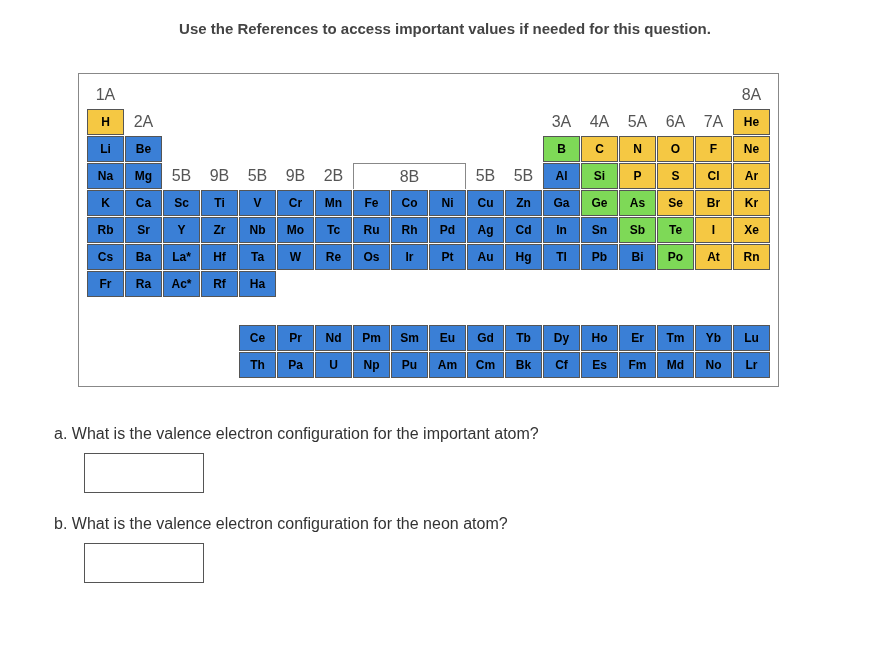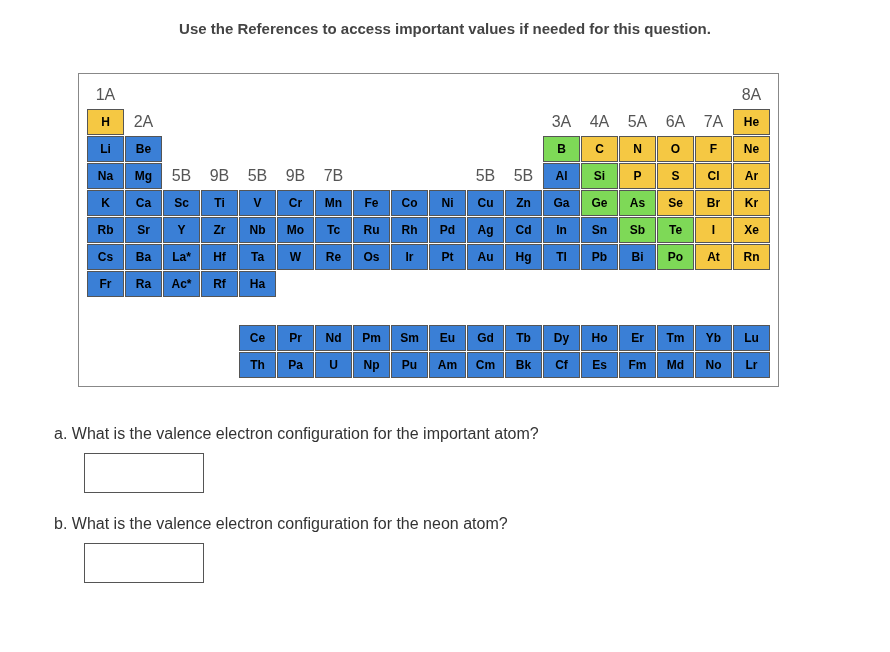--- a/index.html
+++ b/index.html
@@ -97,21 +97,22 @@
   <div class="cell yellow" style="grid-column:16;grid-row:3">O</div>
   <div class="cell yellow" style="grid-column:17;grid-row:3">F</div>
   <div class="cell yellow" style="grid-column:18;grid-row:3">Ne</div>
 
   <div class="cell blue" style="grid-column:1;grid-row:4">Na</div>
   <div class="cell blue" style="grid-column:2;grid-row:4">Mg</div>
   <div class="cell hdr" style="grid-column:3;grid-row:4">5B</div>
   <div class="cell hdr" style="grid-column:4;grid-row:4">9B</div>
   <div class="cell hdr" style="grid-column:5;grid-row:4">5B</div>
   <div class="cell hdr" style="grid-column:6;grid-row:4">9B</div>
-  <div class="cell hdr" style="grid-column:7;grid-row:4">7B</div>
+  <div class="cell hdr" style="grid-column:7;grid-row:4">2B</div>
+  <div class="cell hdr" style="grid-column:8/11;grid-row:4;border-left:1px solid #888;border-right:1px solid #888;border-top:1px solid #888;border-bottom:none">8B</div>
   <div class="cell hdr" style="grid-column:11;grid-row:4">5B</div>
   <div class="cell hdr" style="grid-column:12;grid-row:4">5B</div>
   <div class="cell blue" style="grid-column:13;grid-row:4">Al</div>
   <div class="cell green" style="grid-column:14;grid-row:4">Si</div>
   <div class="cell yellow" style="grid-column:15;grid-row:4">P</div>
   <div class="cell yellow" style="grid-column:16;grid-row:4">S</div>
   <div class="cell yellow" style="grid-column:17;grid-row:4">Cl</div>
   <div class="cell yellow" style="grid-column:18;grid-row:4">Ar</div>
 
   <div class="cell blue" style="grid-column:1;grid-row:5">K</div>

